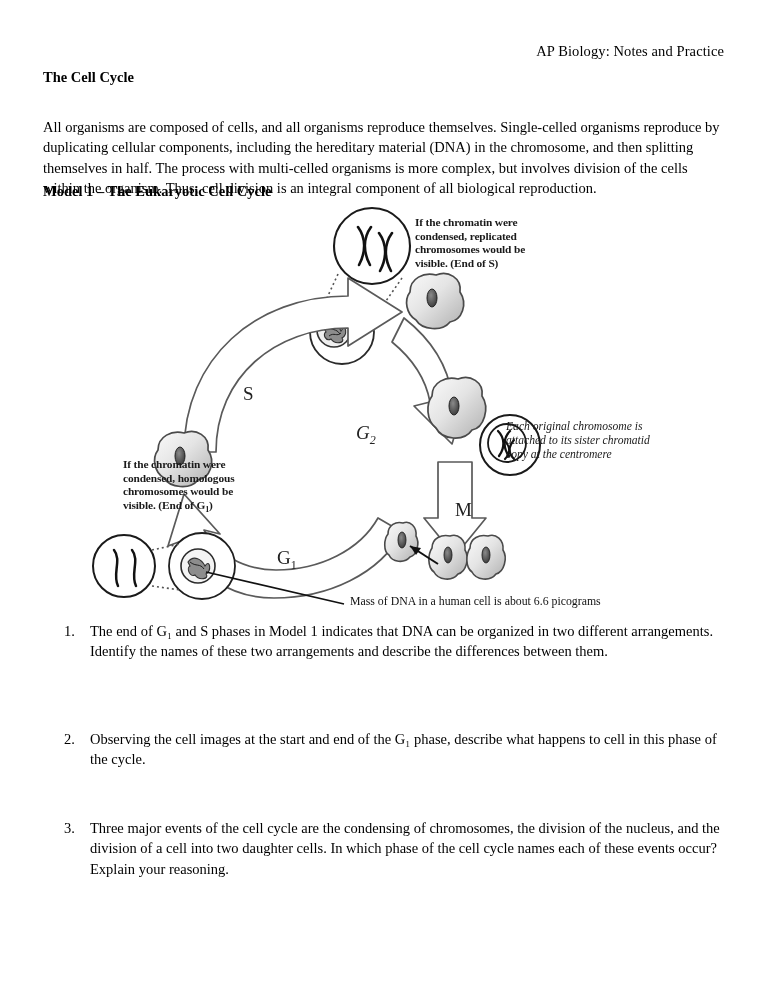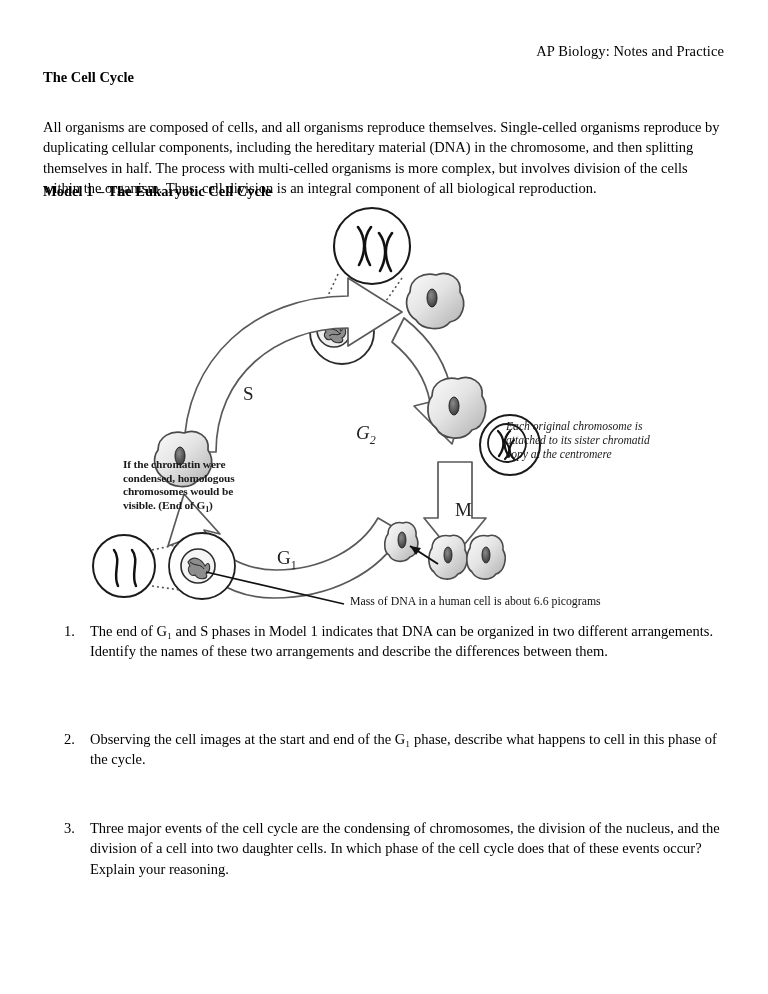--- a/index.html
+++ b/index.html
@@ -307,36 +307,37 @@
     <div class="phase-label label-g2">
       <span>G</span><sub>2</sub>
     </div>
     <div class="phase-label label-m">
       <span>M</span>
     </div>
     <div class="phase-label label-g1">
       <span>G</span><sub>1</sub>
     </div>
 
+    <div class="callout fancy callout-top">If the chromatin were condensed, replicated chromosomes would be visible. (End of S)</div>
 
     <div class="callout callout-right">Each original chromosome is attached to its sister chromatid copy at the centromere</div>
 
     <div class="callout fancy callout-left"><span>If the chromatin were condensed, homologous chromosomes would be visible. (End of G</span><sub>1</sub><span>)</span></div>
 
     <div class="caption-dna">Mass of DNA in a human cell is about 6.6 picograms</div>
   </div>
 
   <div class="question q1">
     <span class="q-num">1.</span>
     <span class="q-text">The end of G₁ and S phases in Model 1 indicates that DNA can be organized in two different arrangements.  Identify the names of these two arrangements and describe the differences between them.</span>
   </div>
 
   <div class="question q2">
     <span class="q-num">2.</span>
     <span class="q-text">Observing the cell images at the start and end of the G₁ phase, describe what happens to cell in this phase of the cycle.</span>
   </div>
 
   <div class="question q3">
     <span class="q-num">3.</span>
-    <span class="q-text">Three major events of the cell cycle are the condensing of chromosomes, the division of the nucleus, and the division of a cell into two daughter cells.  In which phase of the cell cycle does that of these events occur?  Explain your reasoning.</span>
+    <span class="q-text">Three major events of the cell cycle are the condensing of chromosomes, the division of the nucleus, and the division of a cell into two daughter cells.  In which phase of the cell cycle names each of these events occur?  Explain your reasoning.</span>
   </div>
 
 </div>
 
 </body></html>

